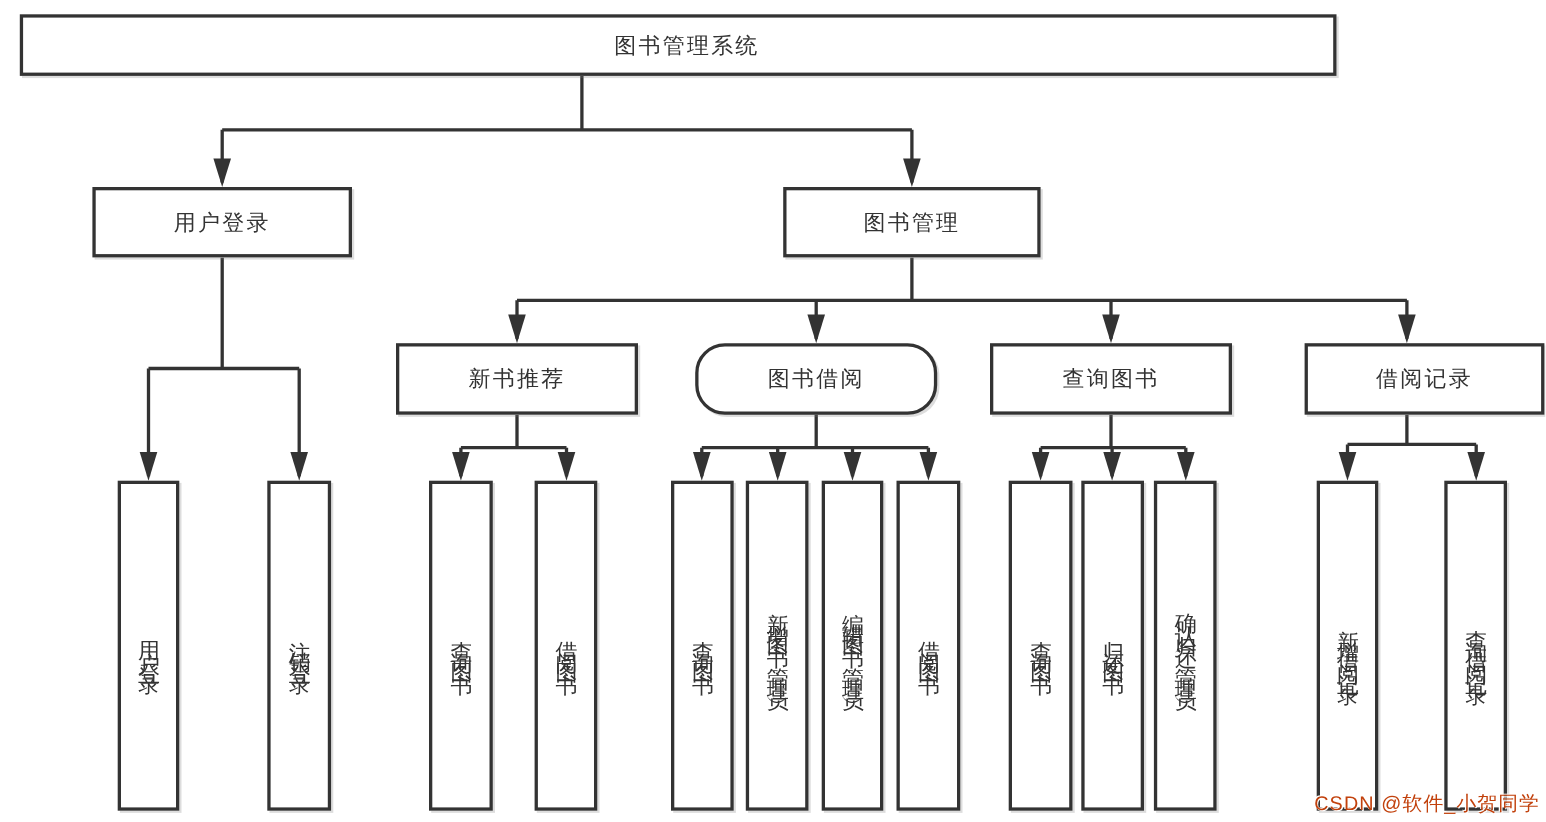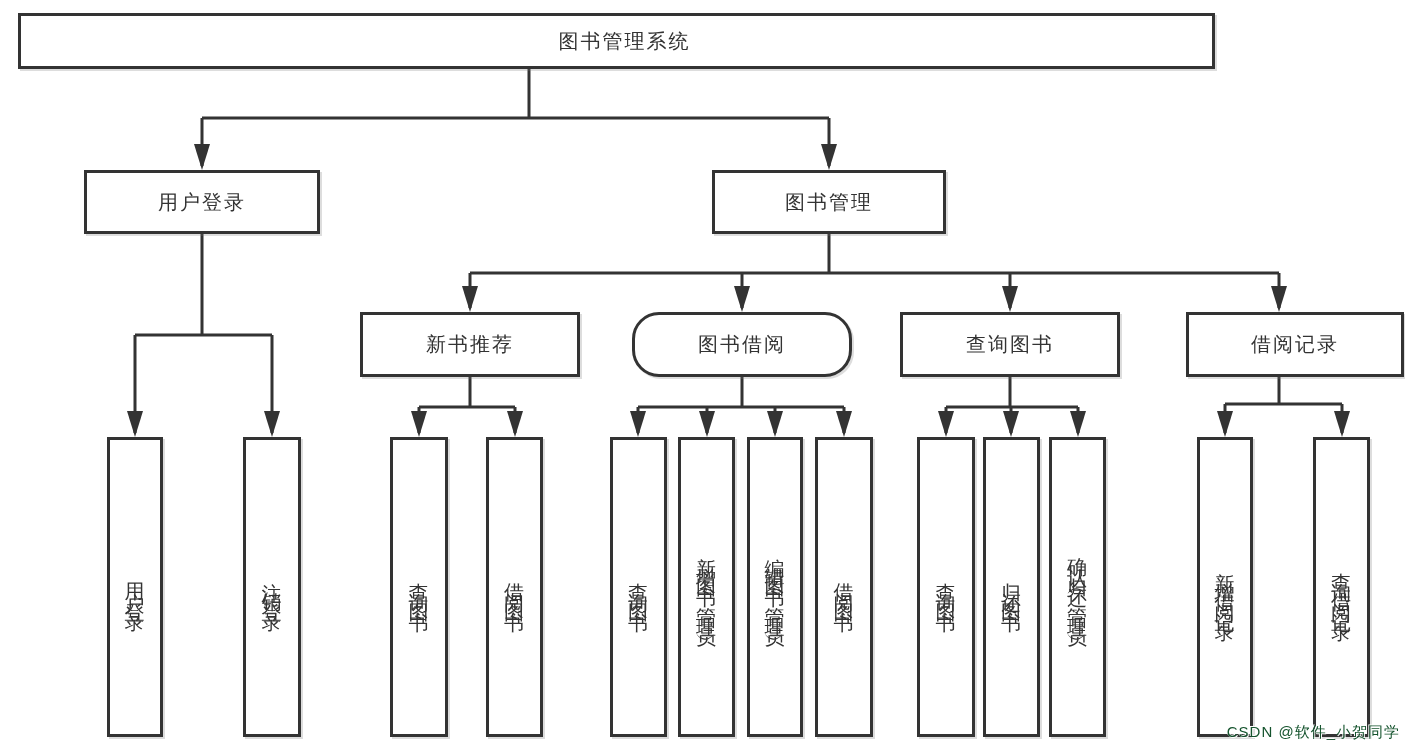--- a/index.html
+++ b/index.html
@@ -46,23 +46,23 @@
     writing-mode: vertical-rl;
     text-orientation: mixed;
     font-size: 20px;
     letter-spacing: 10px;
     line-height: 1;
   }
   .watermark {
     position: absolute;
     right: 5px;
     bottom: 5px;
-    font-size: 15px;
+    font-size: 18px;
     letter-spacing: 1px;
-    color: #14532d;
+    color: #c2410c;
     text-shadow: 1px 1px 0 #ffffff, -1px -1px 0 #ffffff;
     white-space: nowrap;
     z-index: 5;
   }
 </style>
 </head>
 <body>
 
 <div class="canvas">
 

